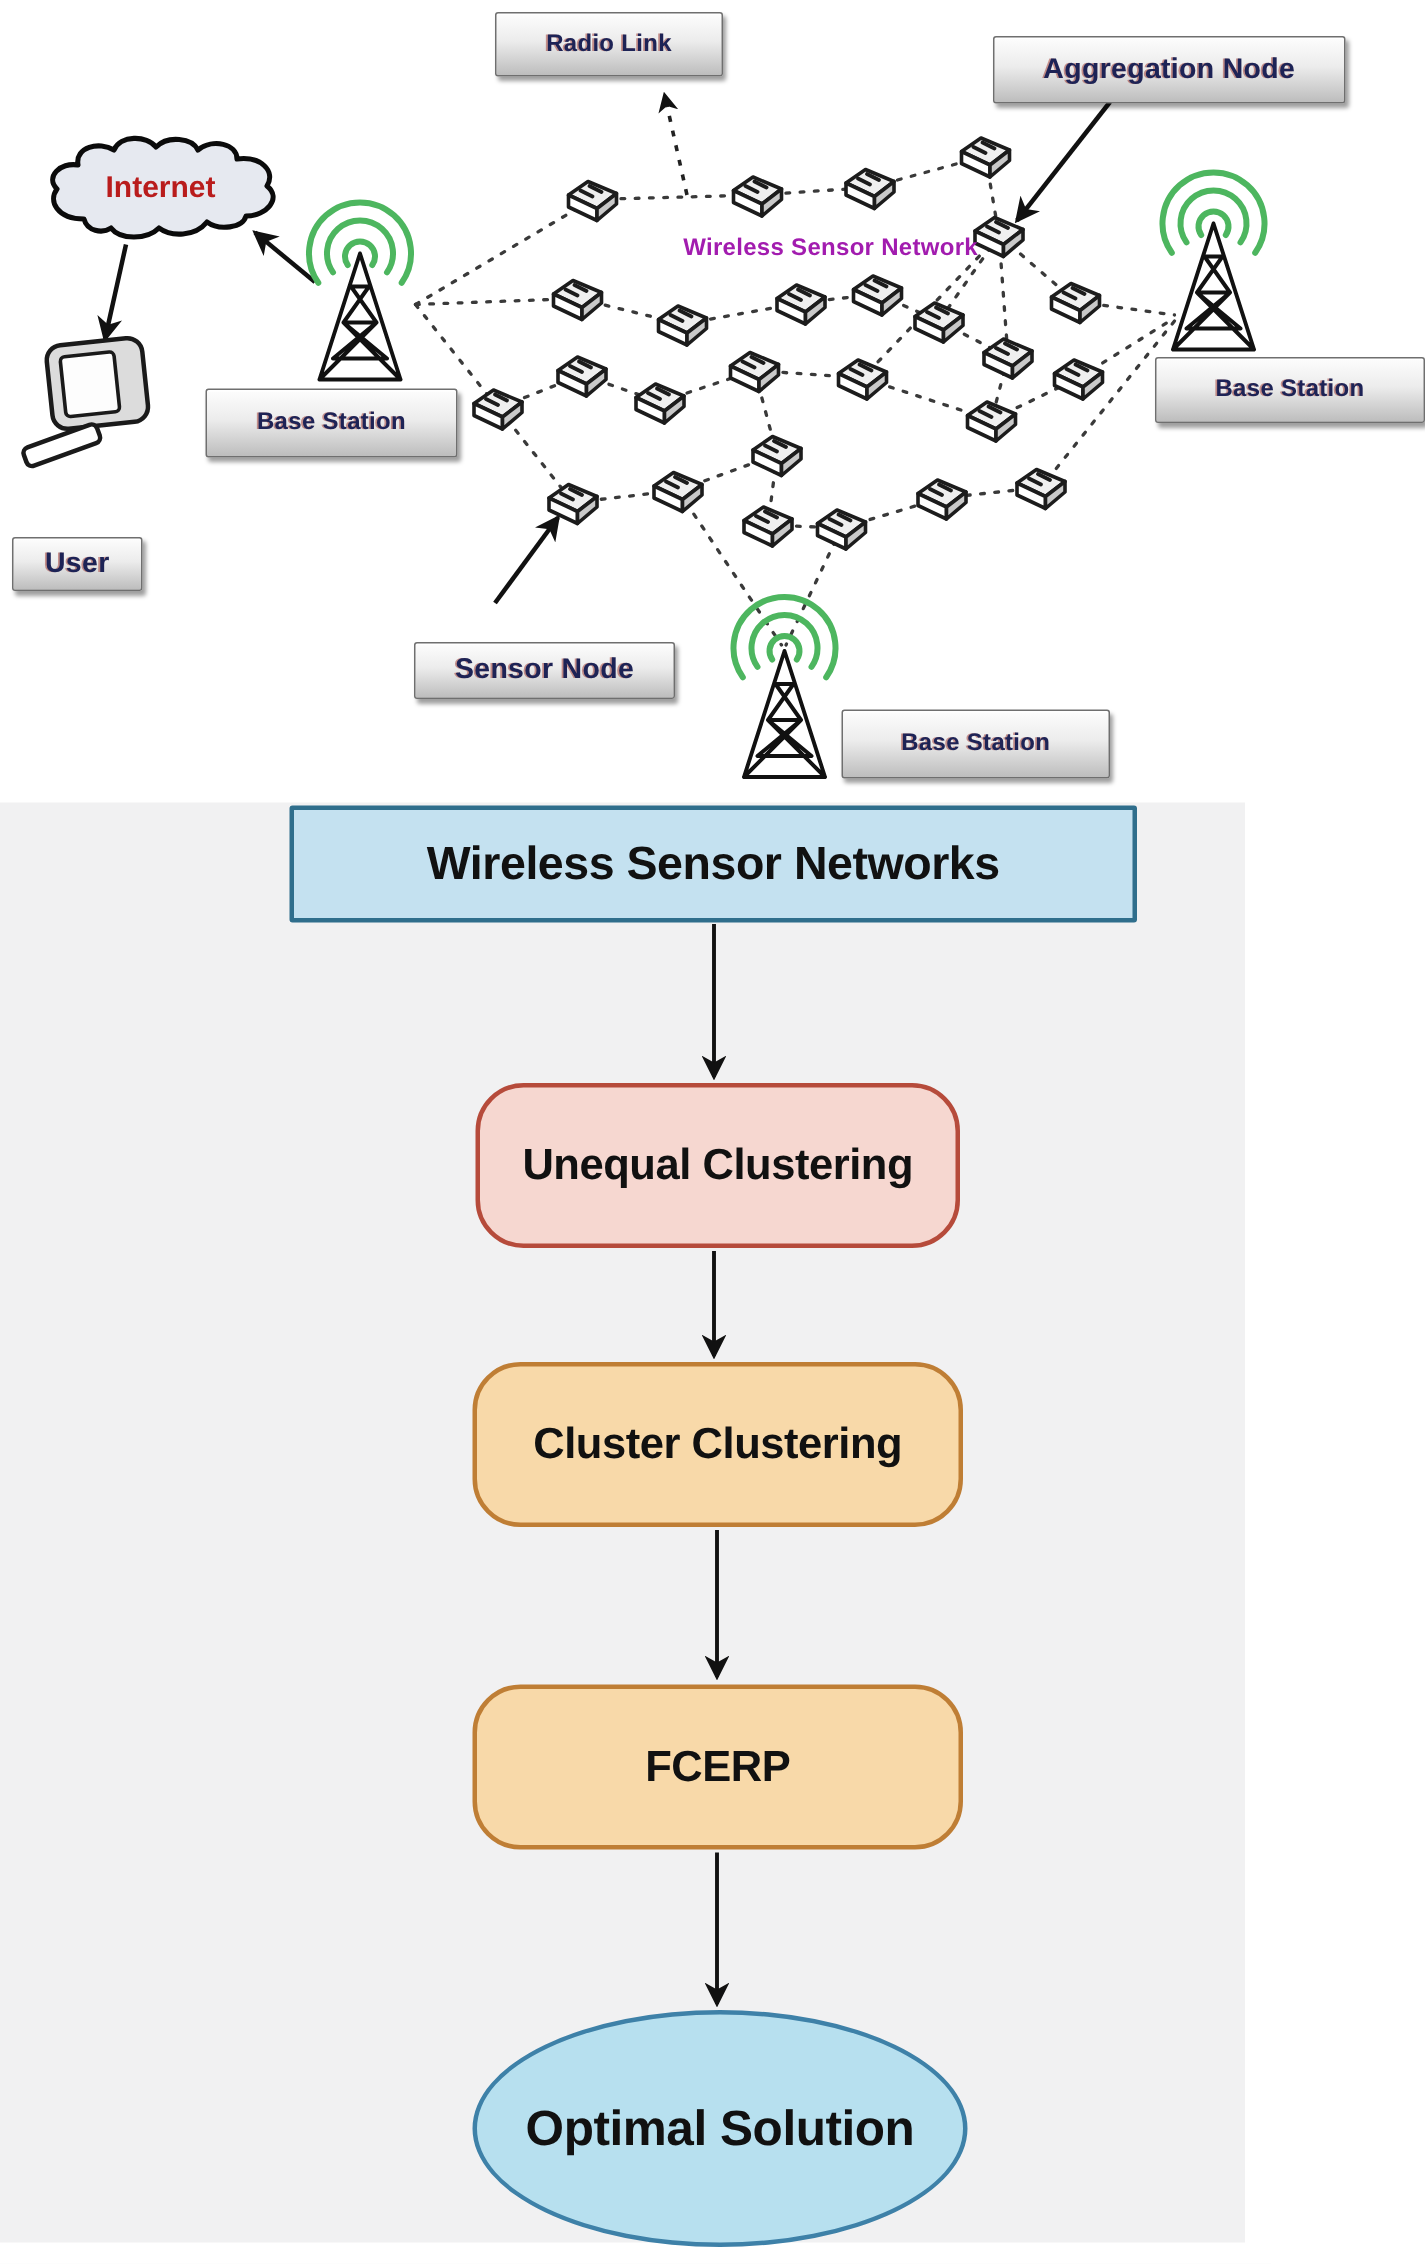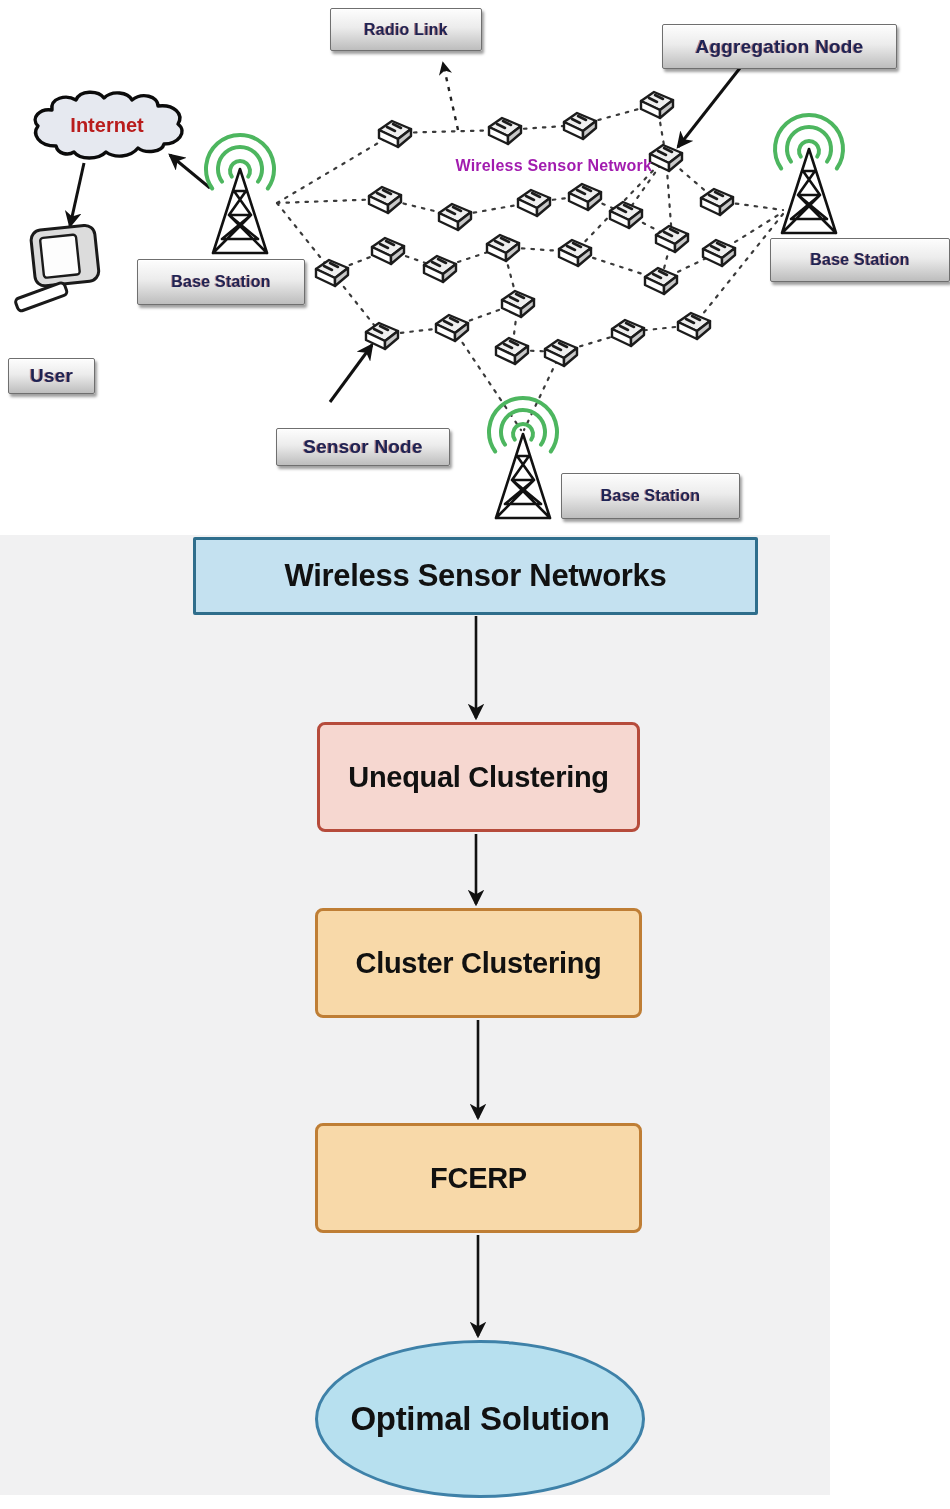--- a/index.html
+++ b/index.html
@@ -18,21 +18,21 @@
        font-weight:bold;color:#b91c1c;font-size:20px;}
   .wsn-title{position:absolute;display:flex;align-items:center;justify-content:flex-end;
        color:#a21caf;font-weight:bold;font-size:16px;letter-spacing:.2px;}
   
   .flow-panel{position:absolute;left:0;top:535px;width:782px;height:960px;background:#f1f1f2;padding-left:48px;}
   .flow-arrows{position:absolute;left:0;top:0;}
   .flow-node{position:absolute;display:flex;align-items:center;justify-content:center;
        box-sizing:border-box;color:#111;font-weight:bold;text-align:center;
        border:3px solid #000;letter-spacing:-.3px;}
   .shape-rect{border-radius:2px;font-size:31px;}
-  .shape-rounded{border-radius:8px;font-size:29px;}
+  .shape-rounded{border-radius:32px;font-size:29px;}
   .shape-ellipse{border-radius:50%;font-size:33px;}
 </style>
 </head>
 <body>
 
 <div class="stage">
 
   <svg class="net-svg" width="950" height="535" viewBox="0 0 950 535">
     <defs>
       <marker id="ah" viewBox="0 0 10 10" refX="8.6" refY="5" markerWidth="5.6" markerHeight="5.6" orient="auto-start-reverse">

